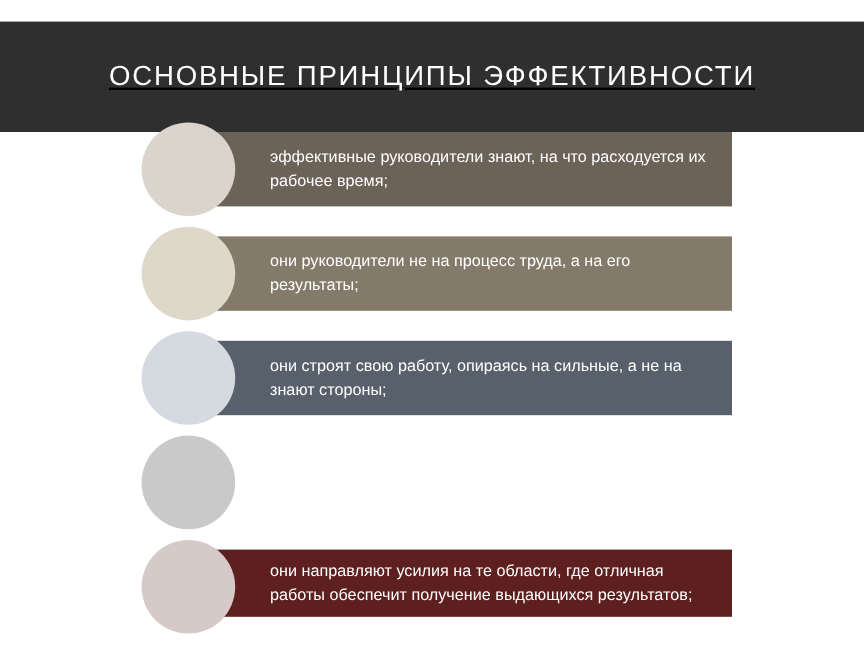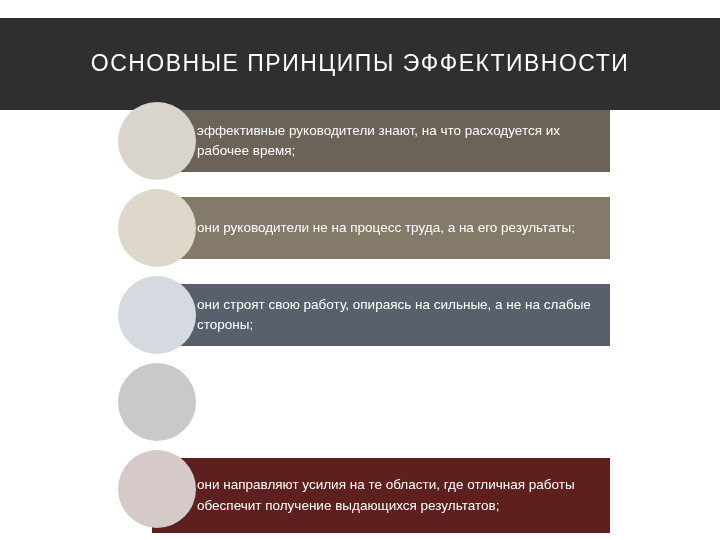--- a/index.html
+++ b/index.html
@@ -23,20 +23,21 @@
   .title-band {
     position: absolute;
     left: 0;
     top: 18px;
     width: 720px;
     height: 92px;
     background: #2f2f2f;
     display: flex;
     align-items: center;
     justify-content: center;
+    text-decoration: underline;
   }
   .title-text {
     color: #ffffff;
     font-size: 23px;
     letter-spacing: 1.5px;
     text-align: center;
     line-height: 1.35;
     font-weight: normal;
     margin: 0;
     padding: 0 40px;
@@ -60,38 +61,39 @@
     height: 62px;
     display: flex;
     align-items: center;
     box-sizing: border-box;
     padding: 6px 16px 6px 45px;
   }
   .bar-text {
     color: #ffffff;
     font-size: 13.5px;
     line-height: 1.45;
+    padding-left: 28px;
   }
   .circle {
     position: absolute;
     left: 118px;
     top: -8px;
     width: 78px;
     height: 78px;
     border-radius: 50%;
   }
   .item-0 .bar { background: #6b6258; }
   .item-0 .circle { background: #d9d5cc; }
   .item-1 .bar { background: #847a6a; }
   .item-1 .circle { background: #ddd8ca; }
   .item-2 .bar { background: #58616b; }
   .item-2 .circle { background: #d5d9e0; }
   .item-3 .bar { background: #2f3b46; }
   .item-3 .circle { background: #c9c9c9; }
-  .item-4 .bar { background: #5e1f1f; height: 75px; justify-content: flex-end; }
+  .item-4 .bar { background: #5e1f1f; height: 56px; justify-content: flex-end; }
   .item-4 .circle { background: #d6cac9; }
   .item-4 .bar .bar-text { line-height: 1.5; }
 </style>
 </head>
 <body>
 
 <div class="slide">
 
   <div class="title-band">
     <h1 class="title-text">ОСНОВНЫЕ ПРИНЦИПЫ ЭФФЕКТИВНОСТИ</h1>
@@ -108,21 +110,21 @@
 
     <div class="item item-1">
       <div class="bar">
         <span class="bar-text">они руководители не на процесс труда, а на его результаты;</span>
       </div>
       <div class="circle"></div>
     </div>
 
     <div class="item item-2">
       <div class="bar">
-        <span class="bar-text">они строят свою работу, опираясь на сильные, а не на слабые стороны;</span>
+        <span class="bar-text">они строят свою работу, опираясь на сильные, а не на знают стороны;</span>
       </div>
       <div class="circle"></div>
     </div>
 
     <div class="item item-3">
       <div class="circle"></div>
     </div>
 
     <div class="item item-4">
       <div class="bar">

